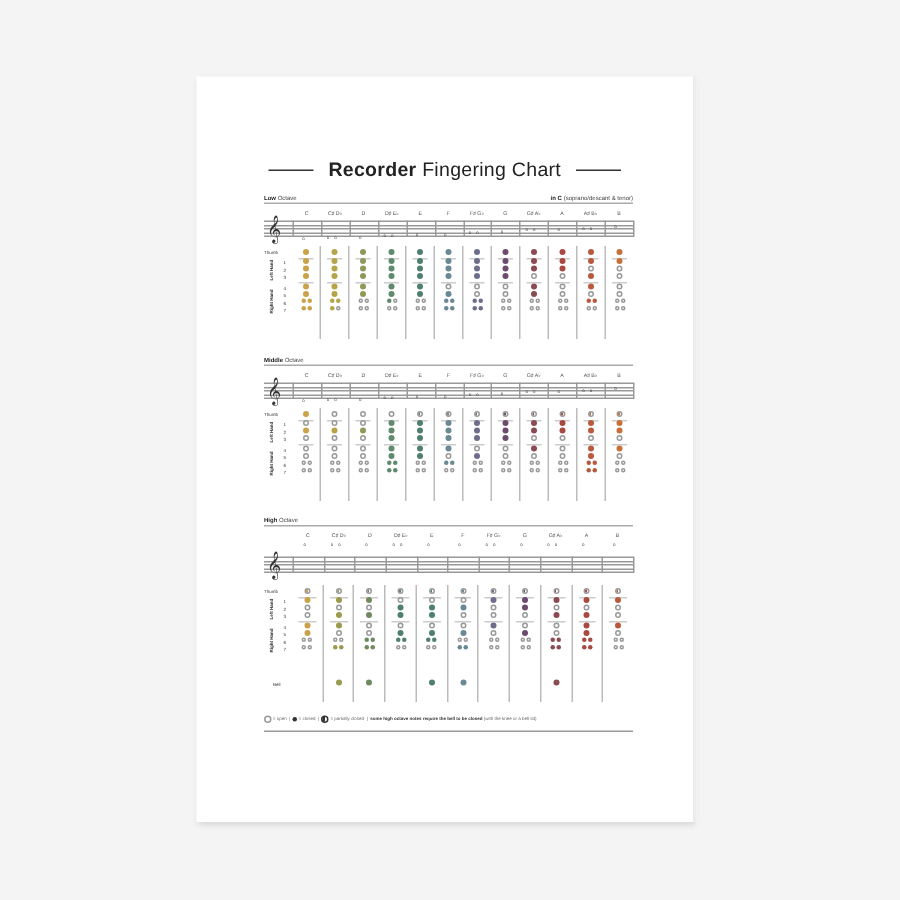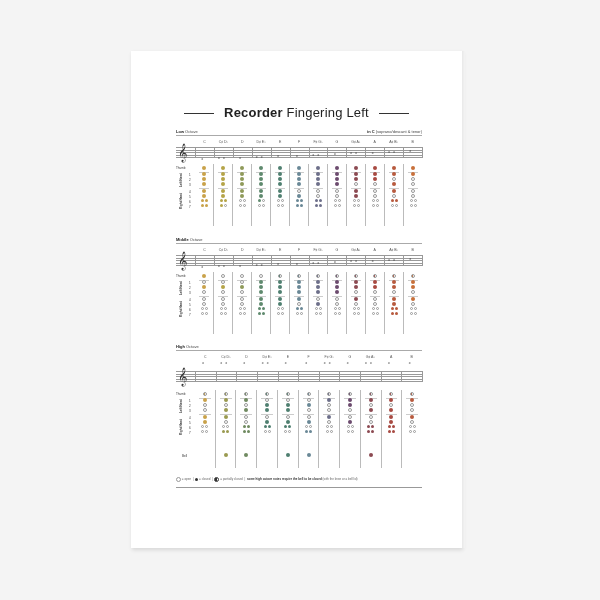--- a/index.html
+++ b/index.html
@@ -35,21 +35,21 @@
   .sep { position:absolute; left:20%; width:60%; height:0.5px; background:#ccc; }
   .legend { position:absolute; left:45px; top:426px; width:246px; font-size:3px; color:#666; white-space:nowrap; }
   .legend b { color:#333; }
   .legend-line { position:absolute; left:45px; top:436px; width:246px; height:0.5px; background:#999; }
 </style>
 </head>
 <body>
 
 <div class="poster">
   <div class="title">
-    <span class="rule"></span><b>Recorder</b><span> Fingering Left</span><span class="rule"></span>
+    <span class="rule"></span><b>Recorder</b><span> Fingering Chart</span><span class="rule"></span>
   </div>
   <div id="sections">
       <div class="sec-head" style="top:78px"><b>Low</b><span> Octave</span><div class="right"><b>in C</b><span> (soprano/descant &amp; tenor)</span></div></div>
       <div class="sec-line" style="top:84px"></div>
       <div class="notes" style="top:89px">
         <span>C</span>
         <span>C♯ D♭</span>
         <span>D</span>
         <span>D♯ E♭</span>
         <span>E</span>

